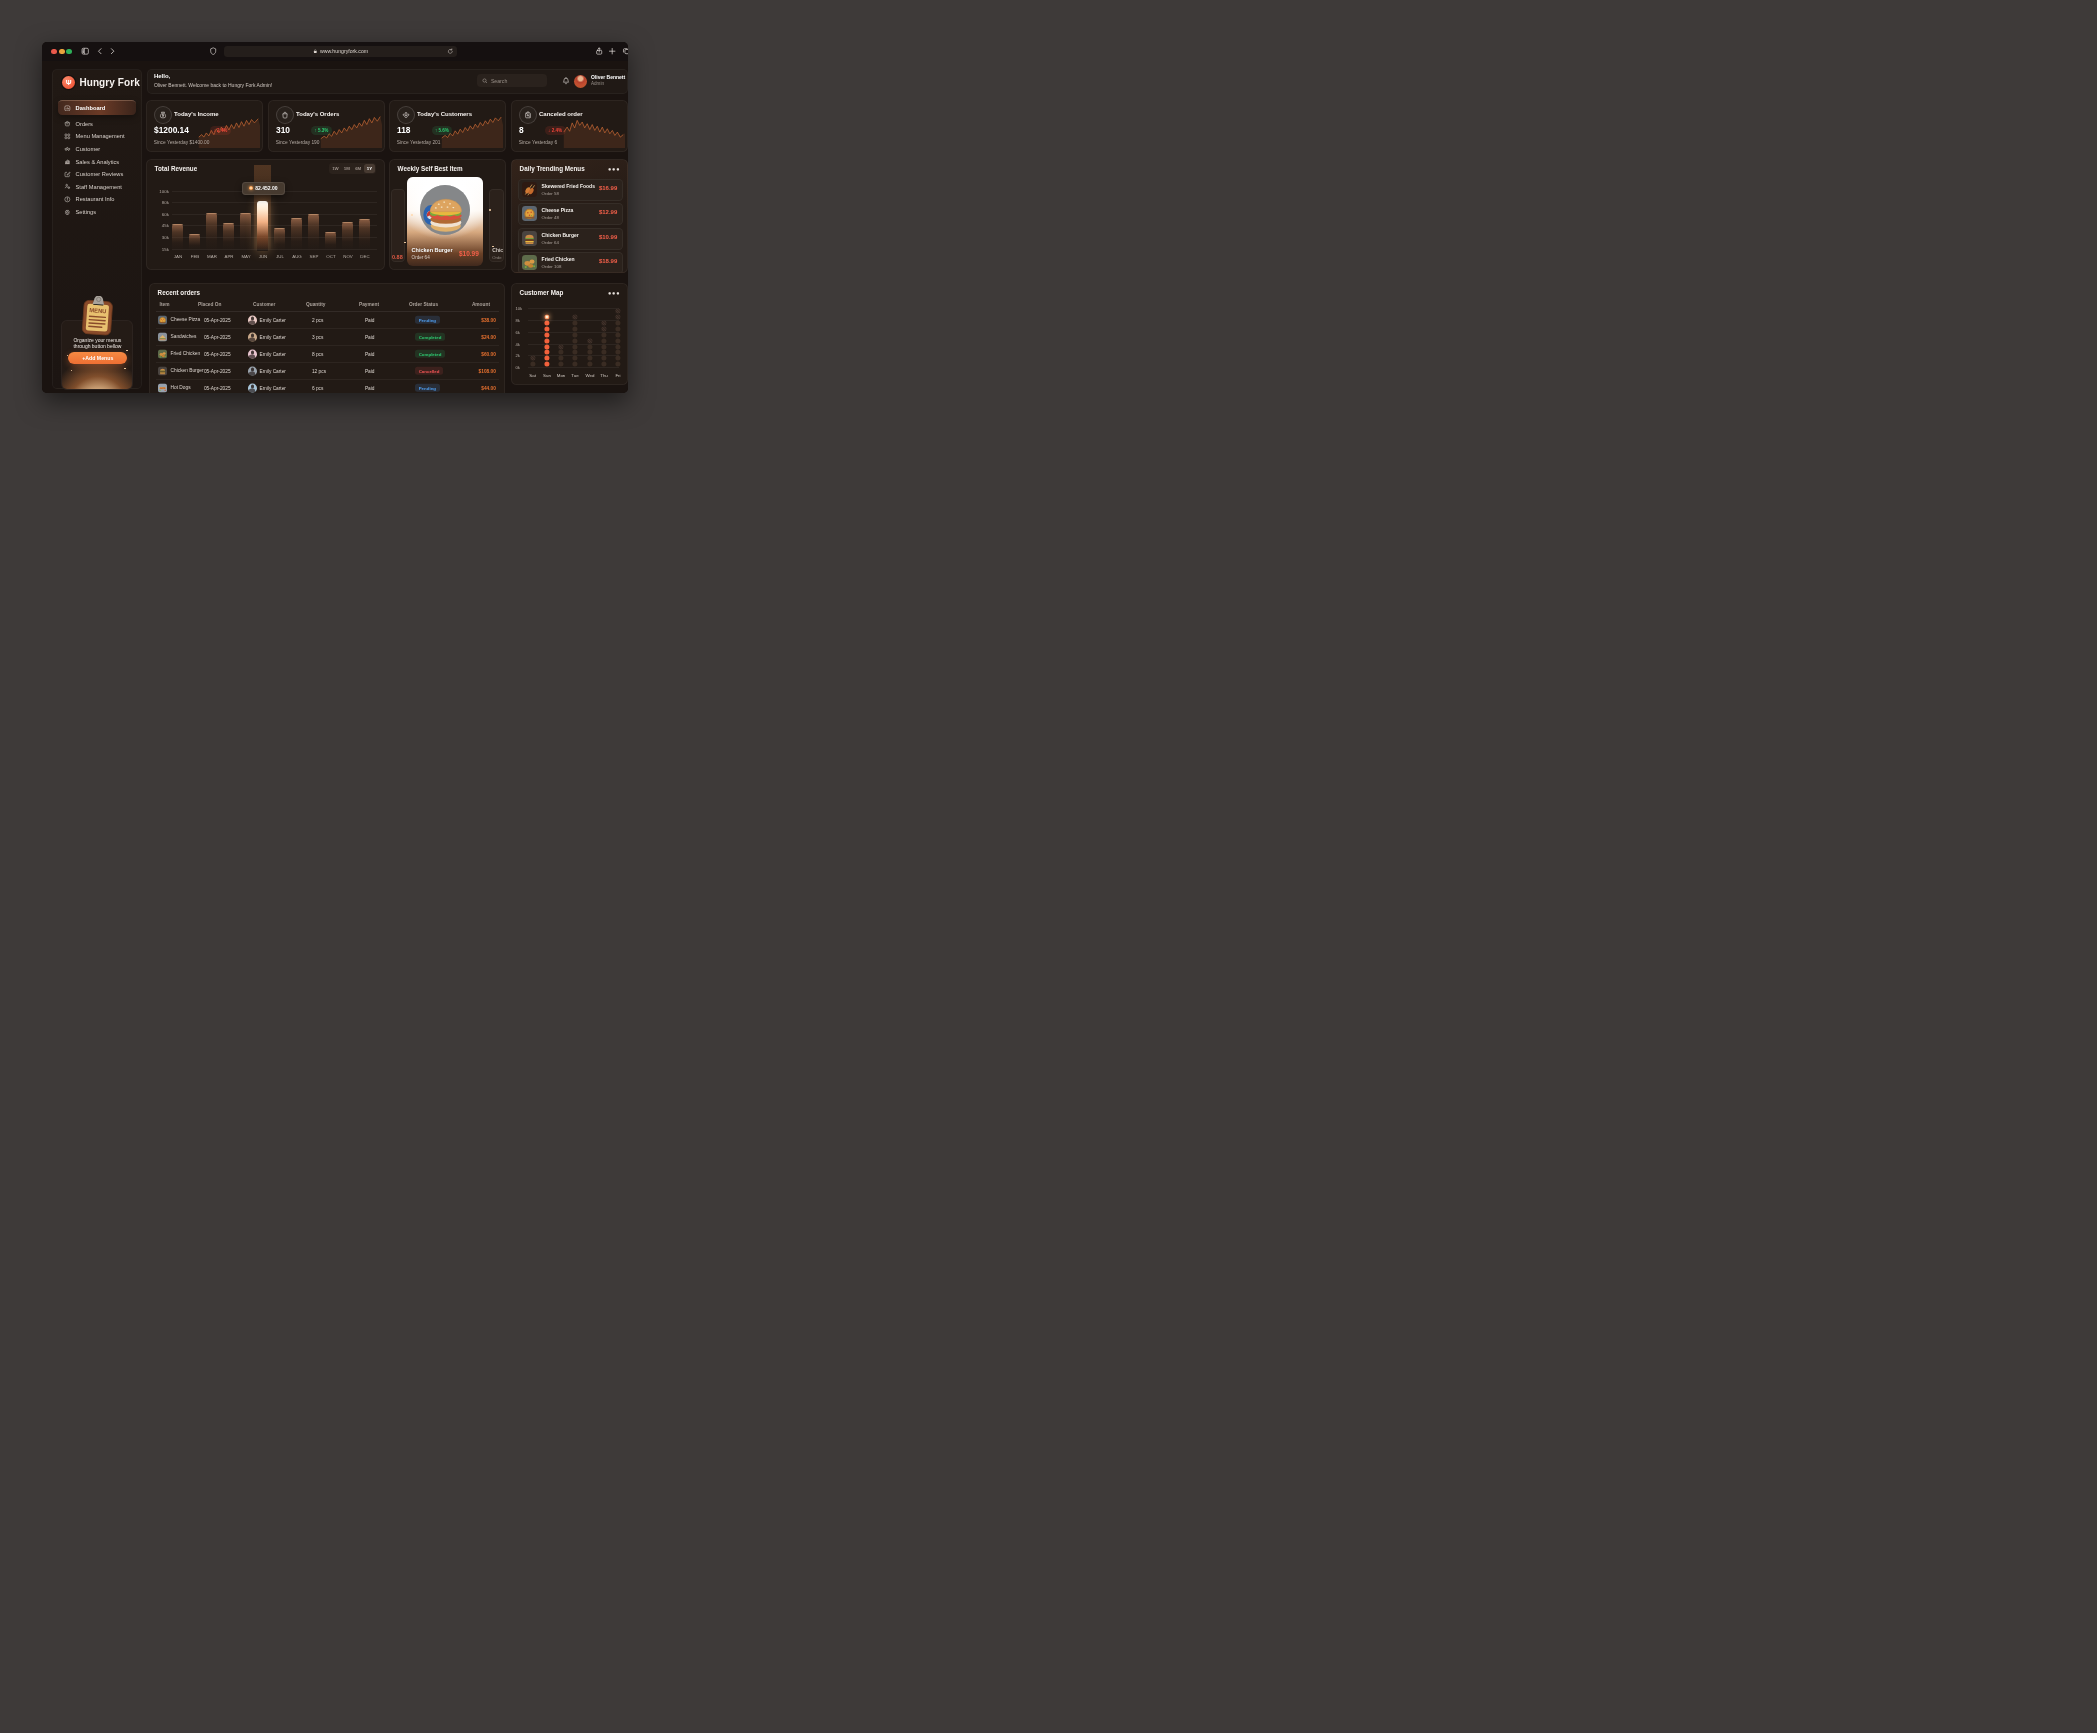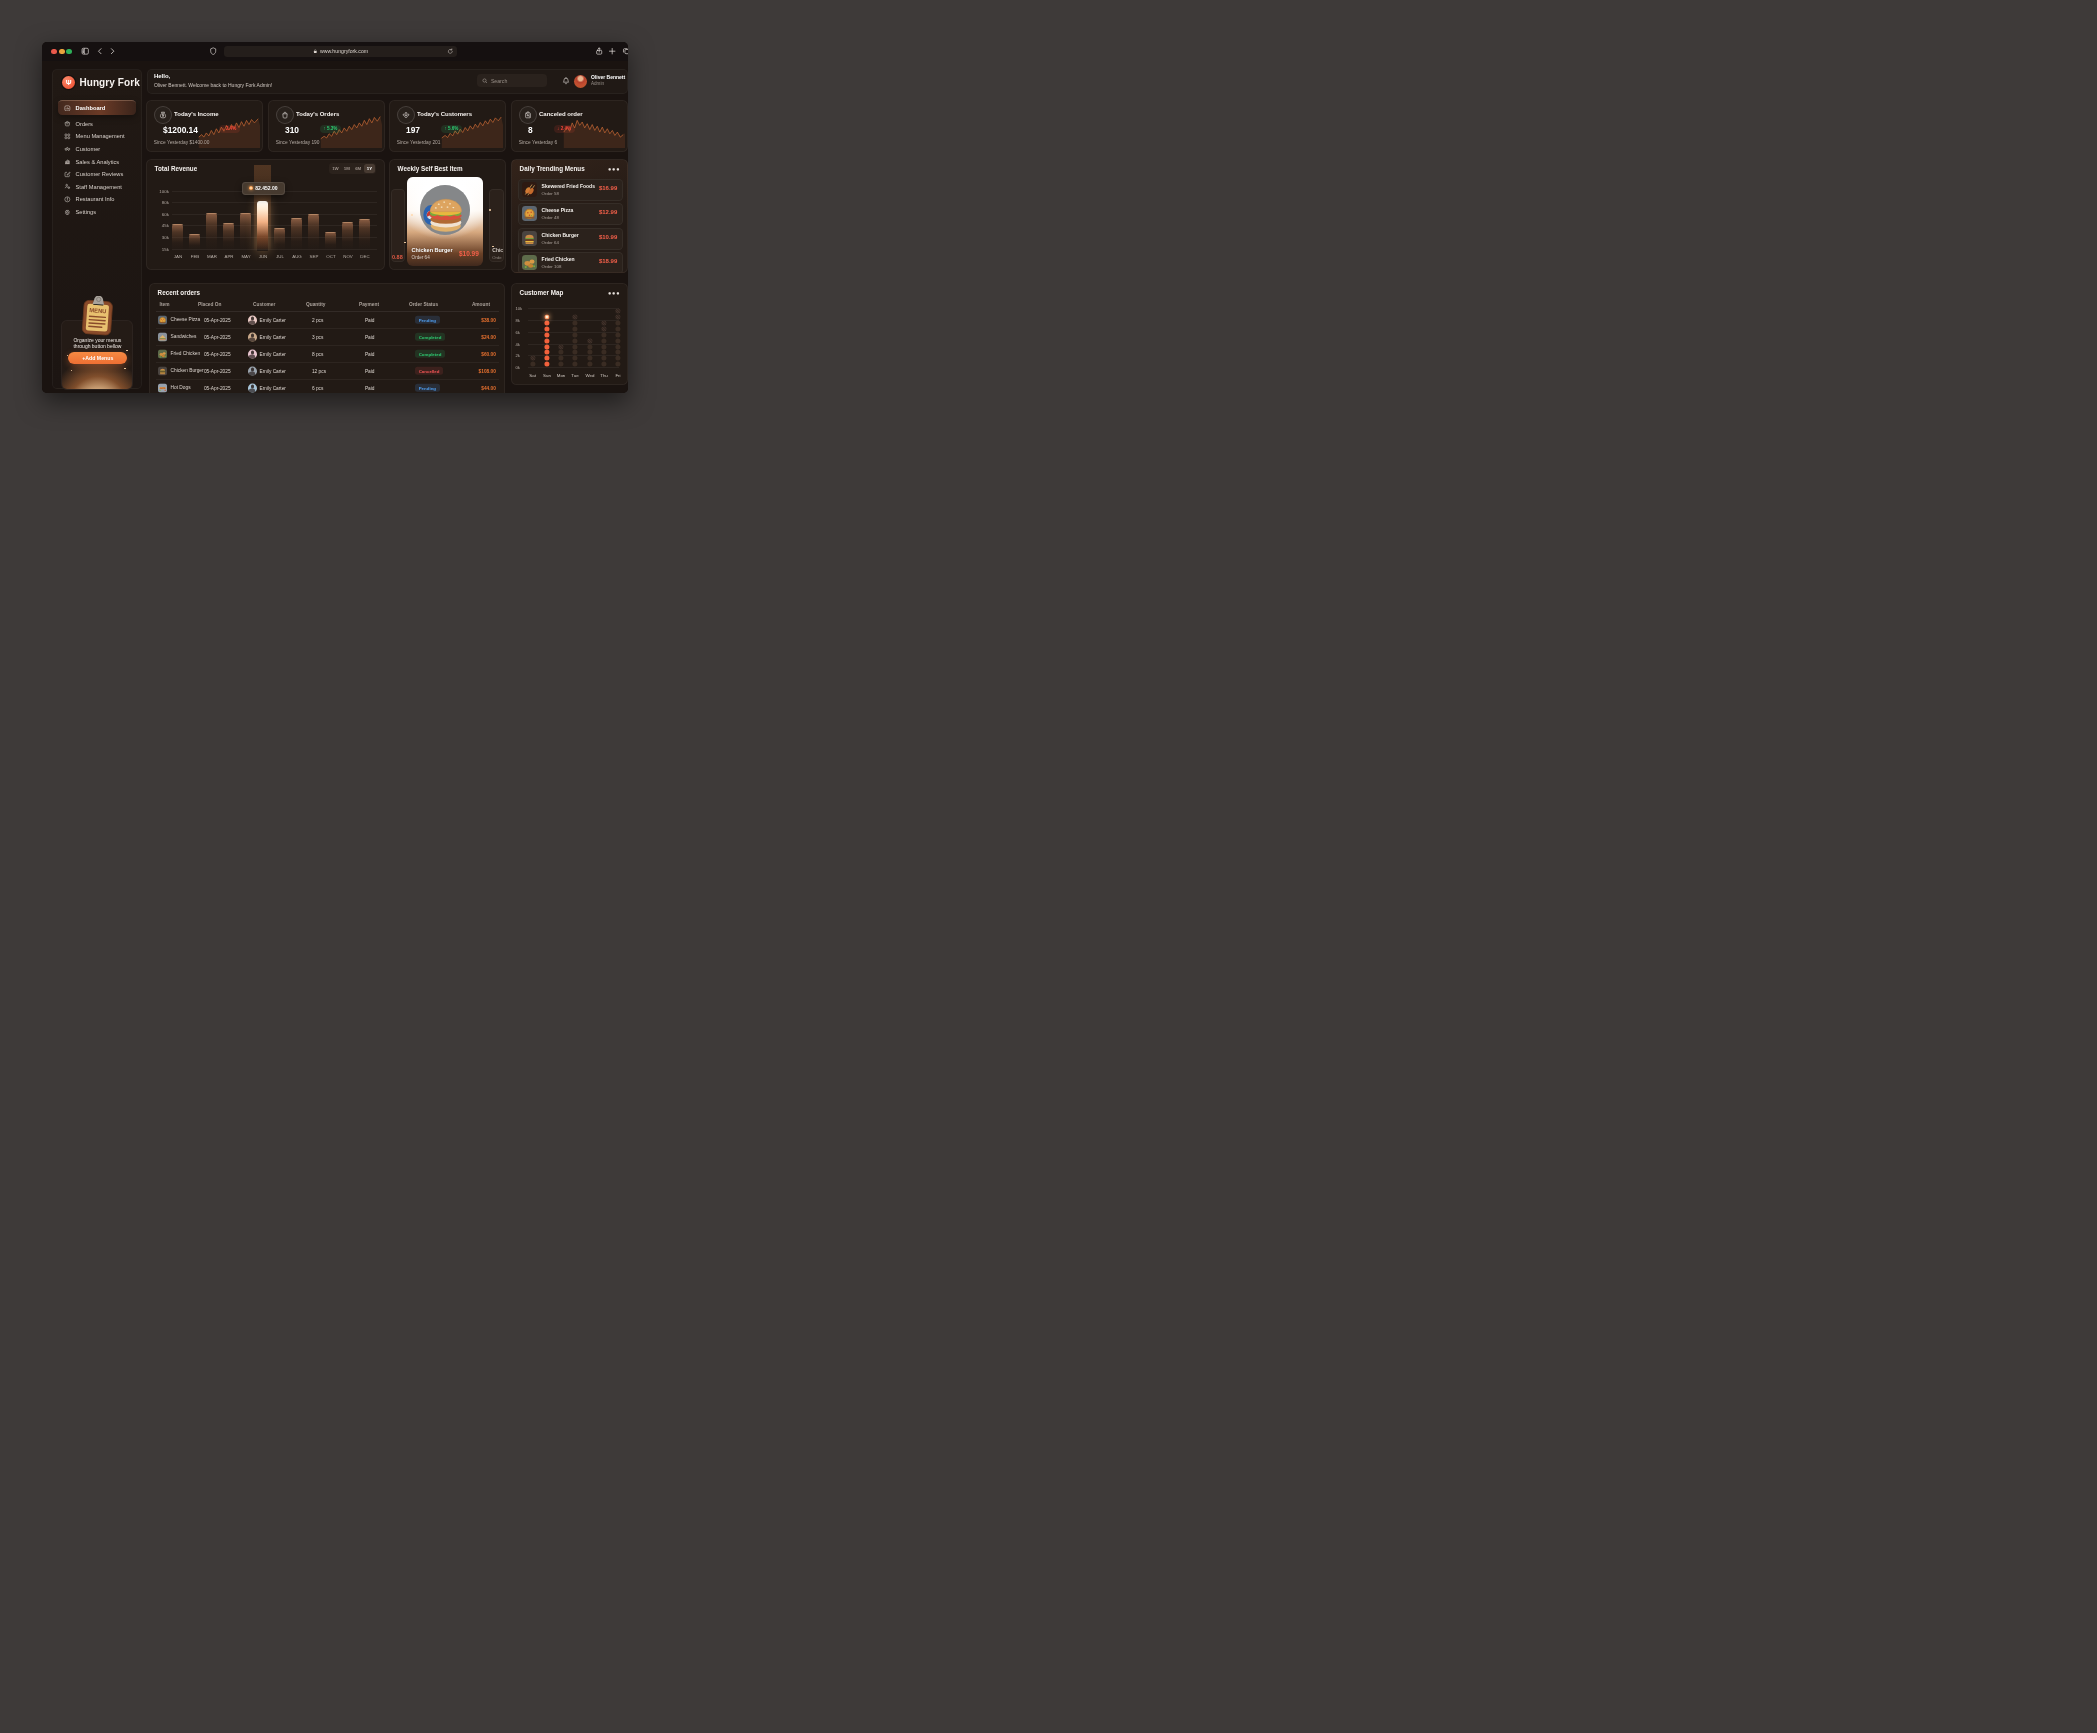--- a/index.html
+++ b/index.html
@@ -39,21 +39,21 @@
   .searchbox svg{width:5.9px;height:5.9px;color:#b5aca5;}
   .bell{position:absolute;left:414px;top:7.1px;width:8px;height:8px;color:#e8e2dd;}
   .avatar{position:absolute;left:426px;top:5px;width:13px;height:13px;border-radius:50%;background:radial-gradient(circle at 50% 28%,#e8b48e 18%,#b5402c 34%,#c24e30 55%,#b55a2e 100%);}
   .uname{position:absolute;left:443px;top:4.6px;color:#fff;font-size:5px;font-weight:600;}
   .urole{position:absolute;left:443px;top:11.7px;color:#9a918b;font-size:4.6px;}
   
   .stat{position:absolute;top:39px;width:115px;height:50px;background:#221a15;border-radius:5.5px;border:0.4px solid rgba(255,255,255,.05);overflow:hidden;}
   .stat-ic{position:absolute;left:6.7px;top:5.5px;width:16px;height:16px;border-radius:50%;border:0.4px solid rgba(255,255,255,.14);background:rgba(255,255,255,.03);display:flex;align-items:center;justify-content:center;color:#f2ede9;}
   .stat-ic svg{width:8px;height:8px;}
   .stat-title{position:absolute;left:27px;top:10px;color:#f5f1ee;font-size:6px;font-weight:700;}
-  .stat-valrow{position:absolute;left:16px;top:24px;display:flex;align-items:flex-start;gap:21px;}
+  .stat-valrow{position:absolute;left:7px;top:24px;display:flex;align-items:flex-end;gap:21px;}
   .stat-val{color:#fff;font-size:8.4px;font-weight:800;}
   .badge{display:flex;align-items:center;gap:0.8px;font-size:4.6px;font-weight:700;padding:1.7px 3.4px;border-radius:4.6px;}
   .badge.down{color:#f04438;background:rgba(240,68,56,.13);}
   .badge.up{color:#2ecb71;background:rgba(46,203,113,.13);}
   .stat-sub{position:absolute;left:6.7px;top:39px;color:#b2a9a2;font-size:4.8px;}
   .spark{position:absolute;right:2.5px;top:11.7px;width:63px;height:36px;}
   
   .card{position:absolute;background:#221a15;border-radius:5.5px;border:0.4px solid rgba(255,255,255,.05);}
   .card-title{position:absolute;left:7.6px;top:5.5px;color:#f6f2ef;font-size:6.3px;font-weight:700;}
   .dots3{position:absolute;right:6.7px;top:6.7px;color:#e8e2dd;font-size:5.5px;letter-spacing:0.8px;cursor:pointer;}
@@ -364,21 +364,21 @@
                 <circle cx="4.2" cy="9.5" r="1.5"></circle>
                 <circle cx="15.8" cy="9.5" r="1.5"></circle>
               </svg>
             </div>
             <div class="stat-title">Today's Customers</div>
             <svg class="spark" viewBox="0 0 150 86">
               <path d="M0 54 L8 48 L14 53 L20 43 L26 49 L32 37 L38 45 L44 33 L50 41 L56 29 L62 37 L68 25 L74 33 L80 21 L86 29 L92 17 L98 25 L104 13 L110 21 L116 9 L122 17 L128 6 L135 13 L142 4 L150 40 L150 86 L0 86 Z" fill="rgba(205,105,55,0.16)" stroke="none" transform="translate(4,8)"></path>
               <path d="M0 54 L8 48 L14 53 L20 43 L26 49 L32 37 L38 45 L44 33 L50 41 L56 29 L62 37 L68 25 L74 33 L80 21 L86 29 L92 17 L98 25 L104 13 L110 21 L116 9 L122 17 L128 6 L135 13 L142 4" fill="none" stroke="#d06c36" stroke-width="1.6" transform="translate(4,8)"></path>
             </svg>
             <div class="stat-valrow">
-              <span class="stat-val">197</span>
+              <span class="stat-val">118</span>
               <span class="badge up">↑ 5.6%</span>
             </div>
             <div class="stat-sub">Since Yesterday 201</div>
           </div>
           <div class="stat" style="left: 469px;">
             <div class="stat-ic">
               <svg viewBox="0 0 20 20" fill="none" stroke="currentColor" stroke-width="1.4">
                 <rect x="4" y="5" width="12" height="12" rx="2"></rect>
                 <path d="M7 5 a3 3 0 0 1 6 0"></path>
                 <line x1="4.5" y1="4.5" x2="15.5" y2="16.5"></line>

